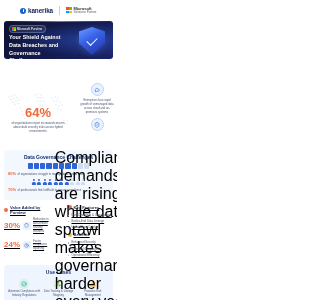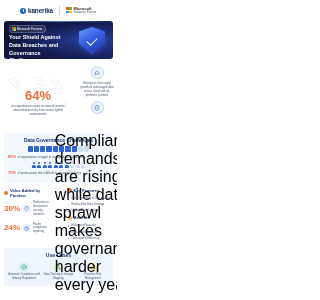--- a/index.html
+++ b/index.html
@@ -75,21 +75,21 @@
     content:"";position:absolute;left:50%;top:50%;
     width:9px;height:5px;transform:translate(-50%,-62%) rotate(-45deg);
     border-left:1.6px solid #ffffff;border-bottom:1.6px solid #ffffff;
   }
   .shield-halo{
     position:absolute;right:4px;top:2px;width:34px;height:36px;border-radius:50%;
     background:radial-gradient(circle,rgba(110,160,255,.30) 0%,rgba(110,160,255,0) 68%);
   }
 
   
-  .statband{position:relative;height:72px;margin-top:2px;background:#ffffff;}
+  .statband{position:relative;height:72px;margin-top:19px;background:#ffffff;}
   .map{
     position:absolute;left:2px;top:6px;width:74px;height:52px;
     opacity:.5;
   }
   .bigstat{
     position:absolute;left:10px;top:28px;width:56px;text-align:center;
   }
   .bigstat .num{font-size:13px;font-weight:800;color:#f26b3a;line-height:1;}
   .bigstat .cap{
     display:block;margin-top:1.5px;font-size:2.9px;line-height:1.45;color:#4a5570;
@@ -129,21 +129,21 @@
   .person i.b{top:2.5px;width:4.2px;height:3.4px;border-radius:1.6px 1.6px .6px .6px;}
   .person.off i{background:#cfdcf2;}
   .statline{
     display:flex;align-items:baseline;gap:1.5px;justify-content:flex-start;
     margin:1px 0 2.5px;
   }
   .statline .pct{font-size:4px;font-weight:800;color:#f26b3a;flex:none;}
   .statline .txt{font-size:2.8px;color:#4a5570;line-height:1.35;}
 
   
-  .cols{display:flex;gap:18px;padding:5px 4px 0;}
+  .cols{display:flex;gap:18px;padding:5px 4px 0;text-decoration:underline;}
   .col{flex:1;min-width:0;}
   .colhead{
     display:flex;align-items:center;gap:2px;margin-bottom:3px;
   }
   .colhead .dot{width:4px;height:4px;border-radius:50%;flex:none;}
   .colhead .dot.orange{background:#f26b3a;}
   .colhead .dot.amber{background:#f5b93b;}
   .colhead h3{margin:0;font-size:4.1px;font-weight:700;color:#17306e;}
   .vrow{display:flex;align-items:center;gap:2.5px;margin-bottom:6px;}
   .vrow .vnum{font-size:8px;font-weight:800;color:#f26b3a;line-height:1;flex:none;}

